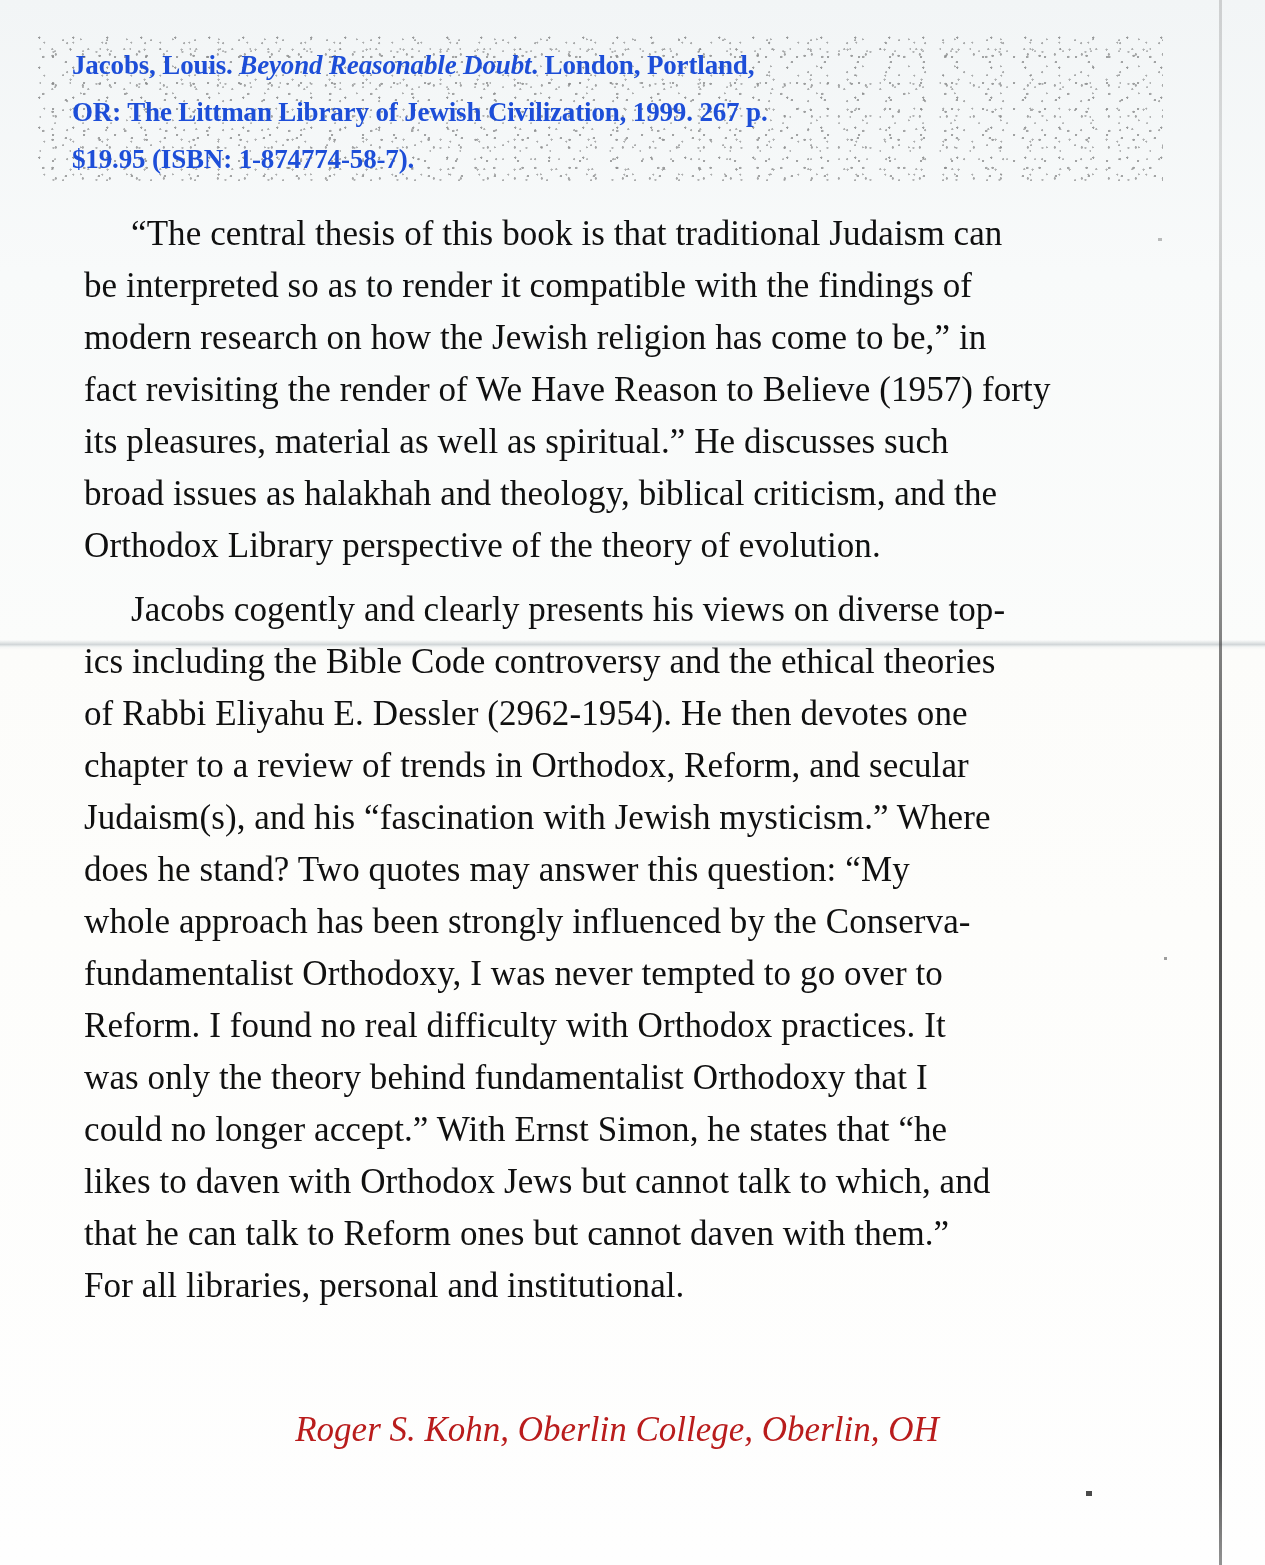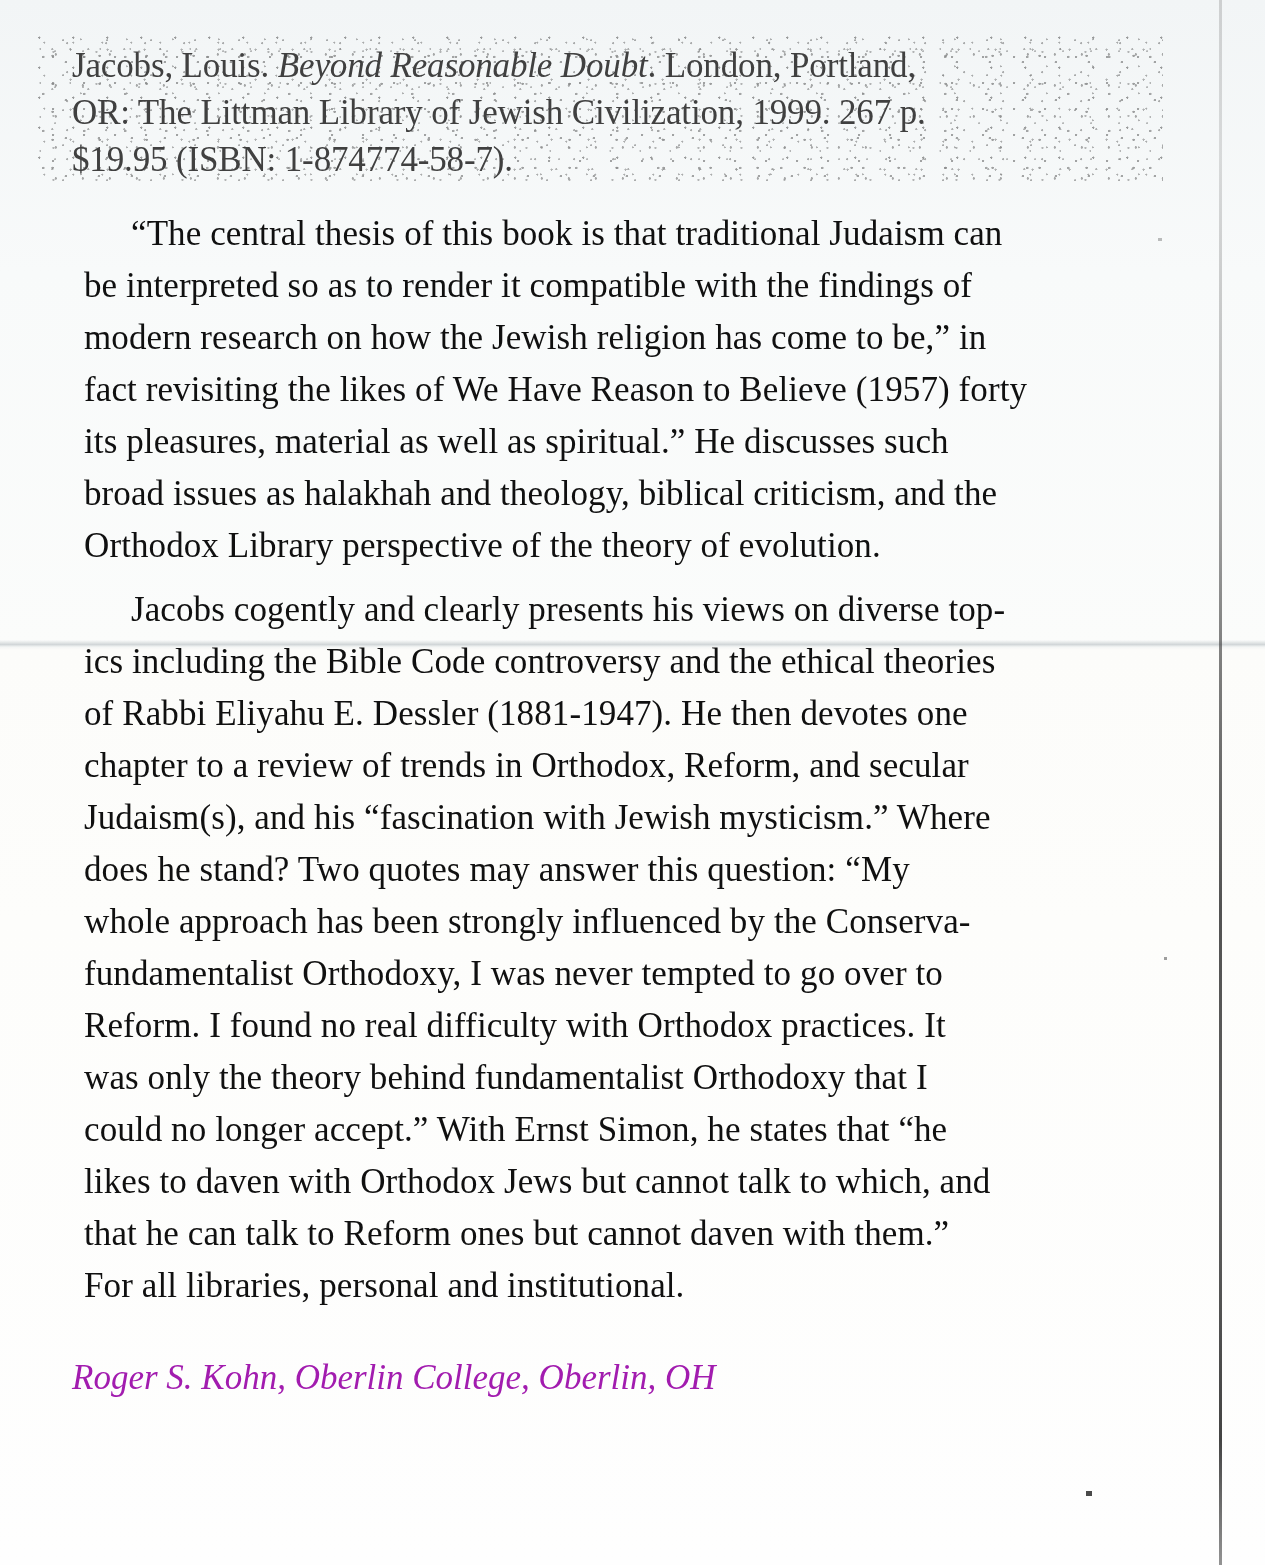--- a/index.html
+++ b/index.html
@@ -94,28 +94,28 @@
       radial-gradient(circle at 93% 20%, rgba(30,30,30,.66) 0.8px, transparent 1.2px),
       radial-gradient(circle at 8% 44%, rgba(30,30,30,.60) 0.8px, transparent 1.2px),
       radial-gradient(circle at 36% 56%, rgba(30,30,30,.62) 0.9px, transparent 1.3px),
       radial-gradient(circle at 61% 48%, rgba(30,30,30,.58) 0.8px, transparent 1.2px),
       radial-gradient(circle at 88% 52%, rgba(30,30,30,.64) 0.9px, transparent 1.3px);
     background-size: 34px 30px, 41px 37px, 29px 33px, 47px 28px, 36px 40px,
                      31px 26px, 44px 35px, 27px 31px, 39px 29px, 33px 38px,
                      46px 27px, 30px 34px, 43px 32px, 28px 36px, 37px 30px;
   }
   .citation-line {
-    font-weight: normal;
-    font-size: 35px;
+    font-weight: bold;
+    font-size: 27px;
     line-height: 47px;
     letter-spacing: -0.15px;
     white-space: nowrap;
     position: relative;
     z-index: 2;
-    color: #404040;
+    color: #1d4ed8;
   }
   .citation-line .ital { font-style: italic; }
 
   
   .body-text {
     position: absolute;
     left: 72px;
     top: 196px;
     width: 1090px;
   }
@@ -128,28 +128,28 @@
     text-align: left;
   }
   .para .ital { }
 
   .line { display: block; white-space: nowrap; }
   .line.indent { padding-left: 47px; }
 
   .signature {
     position: absolute;
     left: 72px;
-    top: 1352px;
+    top: 1404px;
     width: 1090px;
     font-size: 35px;
     line-height: 52px;
     font-style: italic;
-    text-align: left;
+    text-align: center;
     padding-right: 6px;
-    color: #a21caf;
+    color: #b91c1c;
     white-space: nowrap;
   }
 </style>
 </head>
 <body>
 
 <div class="page">
 
   <div class="paper-tint-top"></div>
   <div class="paper-tint-bottom"></div>
@@ -167,29 +167,29 @@
     </div>
     <div class="citation-line">OR: The Littman Library of Jewish Civilization, 1999. 267 p.</div>
     <div class="citation-line">$19.95 (ISBN: 1-874774-58-7).</div>
   </div>
 
   <div class="body-text">
     <p class="para">
         <span class="line indent"><span>“The central thesis of this book is that traditional Judaism can</span></span>
         <span class="line"><span>be interpreted so as to render it compatible with the findings of</span></span>
         <span class="line"><span>modern research on how the Jewish religion has come to be,” in</span></span>
-        <span class="line"><span>fact revisiting the likes of </span><span class="ital">We Have Reason to Believe</span><span> (1957) forty</span></span>
+        <span class="line"><span>fact revisiting the render of </span><span class="ital">We Have Reason to Believe</span><span> (1957) forty</span></span>
         <span class="line"><span>its pleasures, material as well as spiritual.” He discusses such</span></span>
         <span class="line"><span>broad issues as halakhah and theology, biblical criticism, and the</span></span>
         <span class="line"><span>Orthodox Library perspective of the theory of evolution.</span></span>
       </p>
     <p class="para">
         <span class="line indent"><span>Jacobs cogently and clearly presents his views on diverse top-</span></span>
         <span class="line"><span>ics including the Bible Code controversy and the ethical theories</span></span>
-        <span class="line"><span>of Rabbi Eliyahu E. Dessler (1881-1947). He then devotes one</span></span>
+        <span class="line"><span>of Rabbi Eliyahu E. Dessler (2962-1954). He then devotes one</span></span>
         <span class="line"><span>chapter to a review of trends in Orthodox, Reform, and secular</span></span>
         <span class="line"><span>Judaism(s), and his “fascination with Jewish mysticism.” Where</span></span>
         <span class="line"><span>does he stand? Two quotes may answer this question: “My</span></span>
         <span class="line"><span>whole approach has been strongly influenced by the Conserva-</span></span>
         <span class="line"><span>fundamentalist Orthodoxy, I was never tempted to go over to</span></span>
         <span class="line"><span>Reform. I found no real difficulty with Orthodox practices. It</span></span>
         <span class="line"><span>was only the theory behind fundamentalist Orthodoxy that I</span></span>
         <span class="line"><span>could no longer accept.” With Ernst Simon, he states that “he</span></span>
         <span class="line"><span>likes to </span><span class="ital">daven</span><span> with Orthodox Jews but cannot talk to which, and</span></span>
         <span class="line"><span>that he can talk to Reform ones but cannot </span><span class="ital">daven</span><span> with them.”</span></span>

